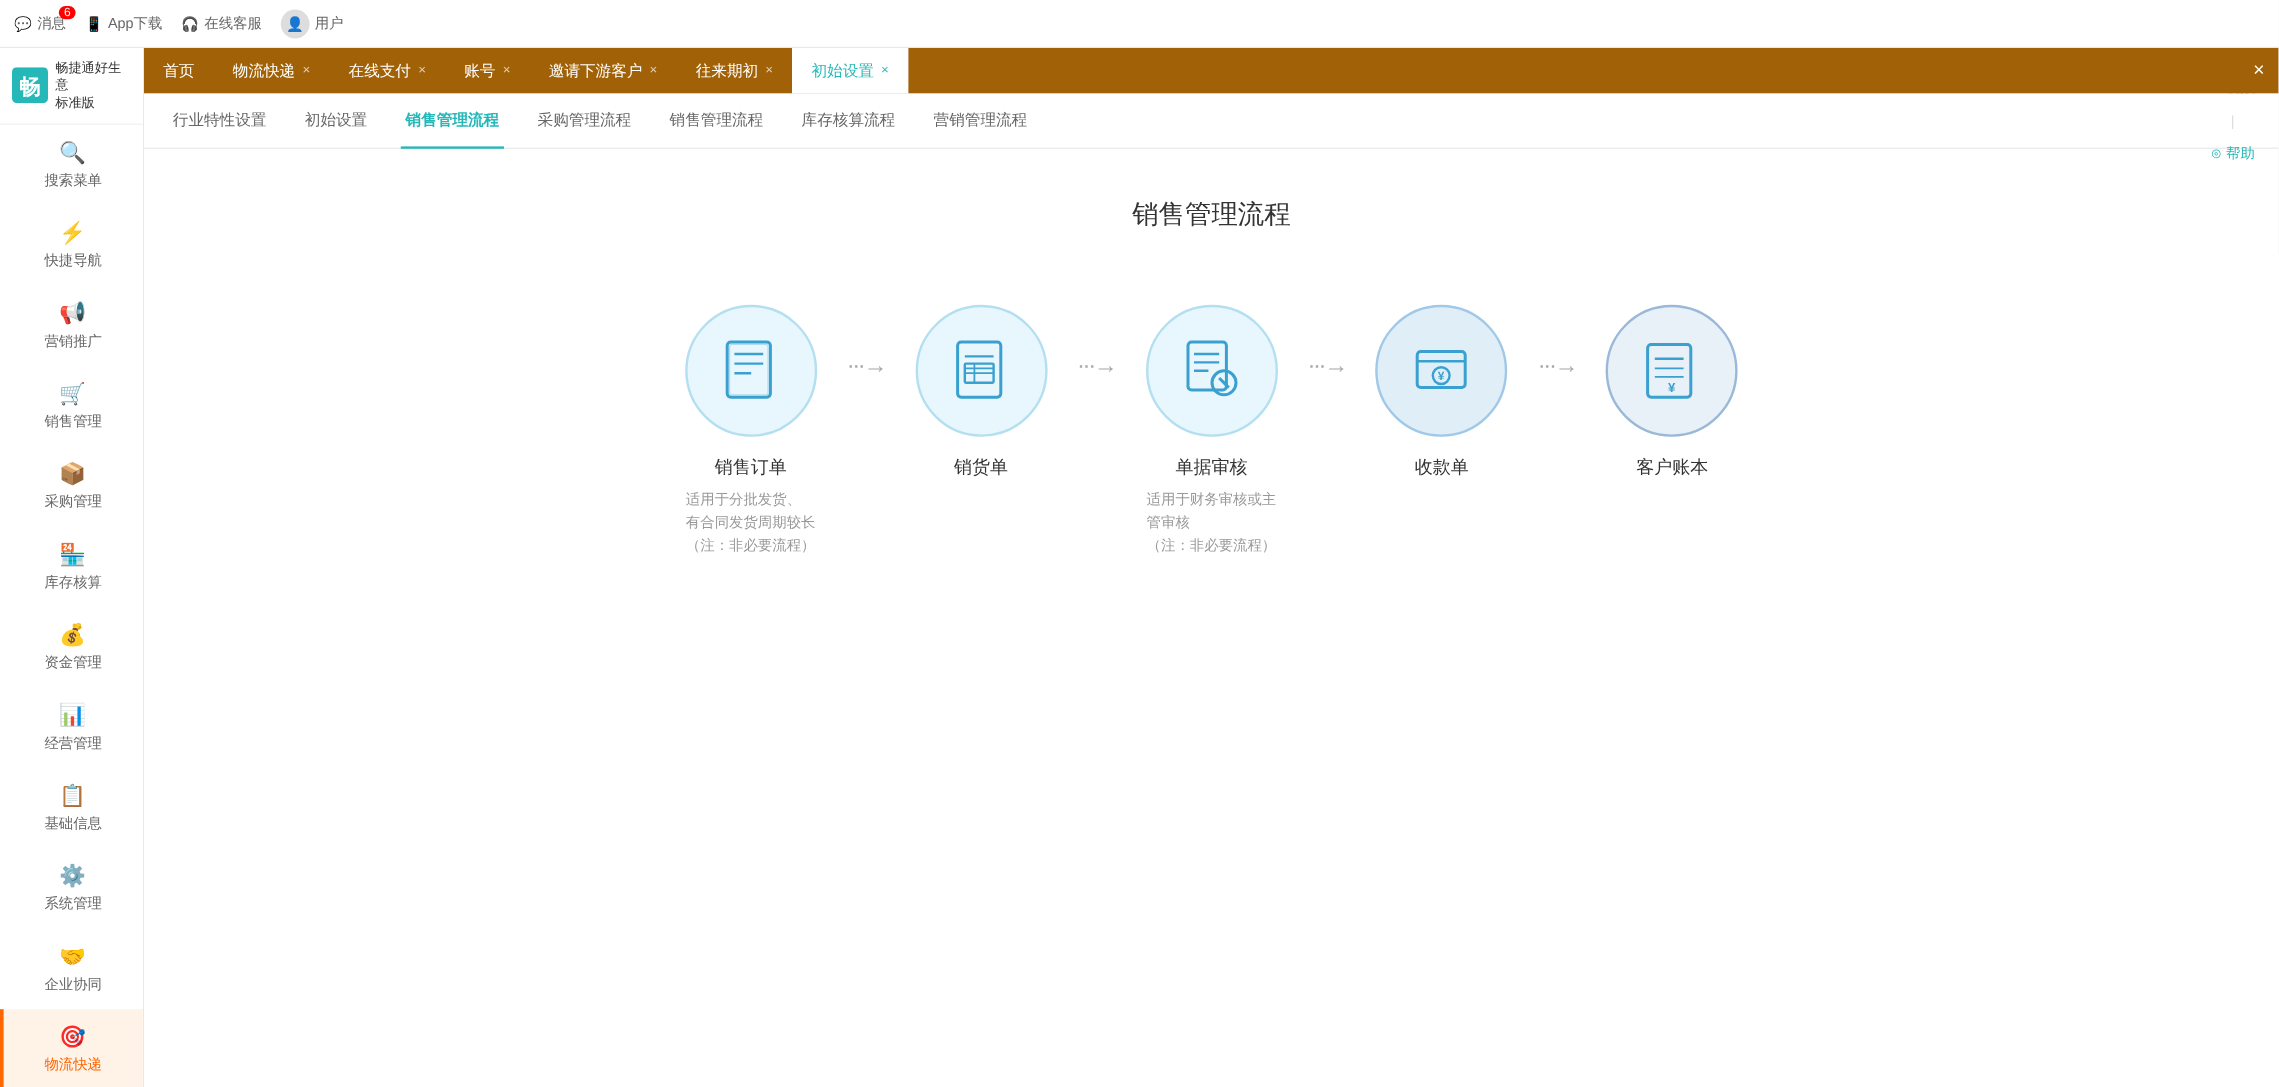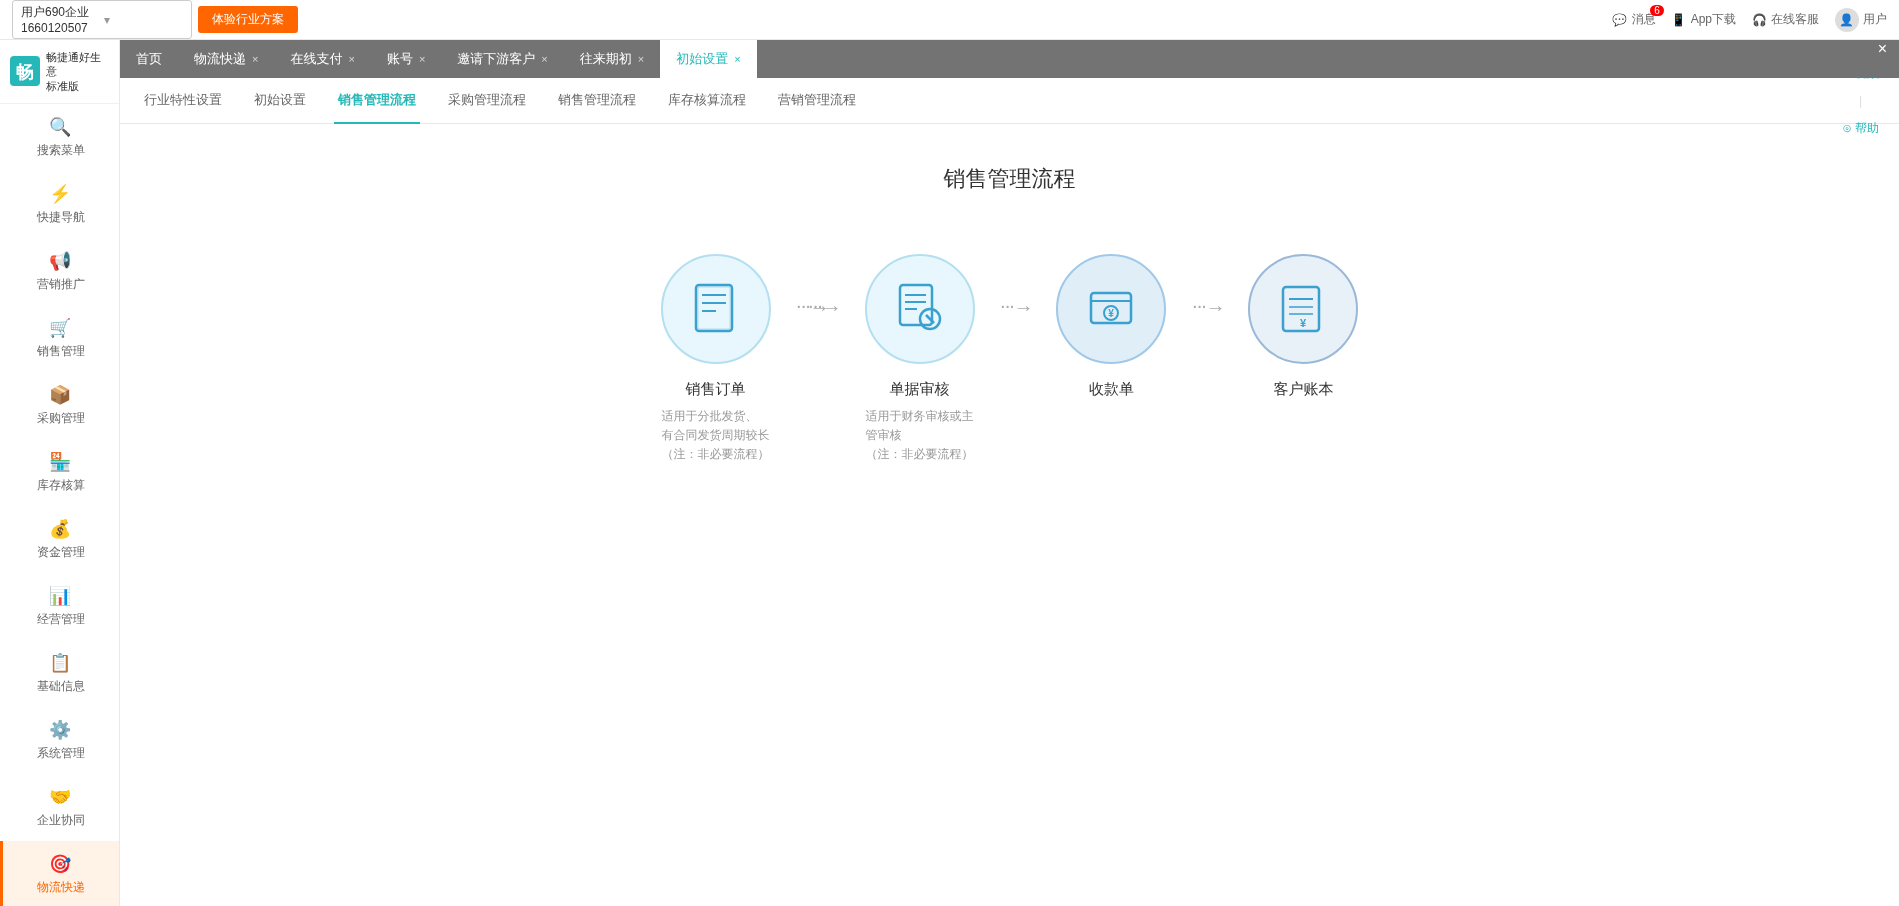--- a/index.html
+++ b/index.html
@@ -26,21 +26,21 @@
     .logo-icon { width: 30px; height: 30px; }
     .logo-text { font-size: 11px; color: #333; line-height: 1.3; }
     .sidebar-item { display: flex; flex-direction: column; align-items: center; padding: 12px 8px; cursor: pointer; color: #666; font-size: 12px; gap: 4px; border-left: 3px solid transparent; }
     .sidebar-item.active { background: #fff3e8; color: #f60; border-left-color: #f60; }
     .sidebar-icon { font-size: 18px; }
 
     
     .content-area { flex: 1; display: flex; flex-direction: column; overflow: hidden; }
 
     
-    .nav-tabs { background: #737373; display: flex; align-items: flex-start; height: 38px; padding: 0 0 0 0; flex-shrink: 0; }
+    .nav-tabs { background: #a16207; display: flex; align-items: center; height: 38px; padding: 0 0 0 0; flex-shrink: 0; }
     .nav-tab { color: #fff; padding: 0 16px; height: 38px; display: flex; align-items: center; gap: 4px; cursor: pointer; font-size: 13px; white-space: nowrap; }
     .nav-tab.active { background: #fff; color: #26b8b8; }
     .nav-tab .close-x { color: rgba(255,255,255,0.7); font-size: 11px; margin-left: 2px; }
     .nav-tab.active .close-x { color: #26b8b8; }
     .nav-tab-close-btn { margin-left: auto; color: #fff; padding: 0 12px; cursor: pointer; font-size: 16px; }
 
     
     .page-content { flex: 1; overflow-y: auto; background: #fff; padding: 0; }
 
     
@@ -57,27 +57,20 @@
     .flow-step { display: flex; flex-direction: column; align-items: center; width: 180px; }
     .step-circle { width: 110px; height: 110px; border-radius: 50%; border: 2px solid #b3dff0; background: #e8f7fd; display: flex; align-items: center; justify-content: center; margin-bottom: 16px; }
     .step-name { font-size: 15px; color: #333; margin-bottom: 8px; text-align: right; }
     .step-desc { font-size: 12px; color: #999; text-align: left; line-height: 1.6; }
     .flow-arrow { display: flex; align-items: center; padding-top: 40px; color: #aaa; font-size: 20px; margin: 0 -10px; flex-shrink: 0; letter-spacing: -2px; }
   </style>
 </head>
 <body>
 
 <div class="top-bar">
-  <div class="top-bar-left">
-    <div class="user-select">
-      <span>用户690企业1660120507</span>
-      <span class="user-select-arrow">▾</span>
-    </div>
-    <button class="btn-experience">体验行业方案</button>
-  </div>
   <div class="top-bar-right">
     <div class="icon-item">
       <span>💬</span>
       <span>消息</span>
       <span class="badge">6</span>
     </div>
     <div class="icon-item">
       <span>📱</span>
       <span>App下载</span>
     </div>
@@ -237,20 +230,34 @@
                 <line x1="14" y1="30" x2="28" y2="30" stroke="#3aa0d0" stroke-width="2"></line>
                 <rect x="10" y="6" width="32" height="42" rx="2" fill="none" stroke="#3aa0d0" stroke-width="1" opacity="0.3"></rect>
               </svg>
             </div>
             <div class="step-name">销售订单</div>
             <div class="step-desc">适用于分批发货、<br>有合同发货周期较长<br>（注：非必要流程）</div>
           </div>
 
           <div class="flow-arrow">···→</div>
 
+          <div class="flow-step">
+            <div class="step-circle">
+              <svg width="56" height="56" viewBox="0 0 56 56">
+                <rect x="8" y="4" width="36" height="46" rx="3" fill="none" stroke="#3aa0d0" stroke-width="2.5"></rect>
+                <line x1="14" y1="16" x2="38" y2="16" stroke="#3aa0d0" stroke-width="2"></line>
+                <rect x="14" y="22" width="24" height="16" rx="1" fill="none" stroke="#3aa0d0" stroke-width="2"></rect>
+                <line x1="14" y1="26" x2="38" y2="26" stroke="#3aa0d0" stroke-width="1.5"></line>
+                <line x1="14" y1="30" x2="38" y2="30" stroke="#3aa0d0" stroke-width="1.5"></line>
+                <line x1="22" y1="22" x2="22" y2="38" stroke="#3aa0d0" stroke-width="1.5"></line>
+              </svg>
+            </div>
+            <div class="step-name">销货单</div>
+            <div class="step-desc"></div>
+          </div>
 
           <div class="flow-arrow">···→</div>
 
           <div class="flow-step">
             <div class="step-circle">
               <svg width="56" height="56" viewBox="0 0 56 56">
                 <rect x="8" y="4" width="32" height="40" rx="3" fill="none" stroke="#3aa0d0" stroke-width="2.5"></rect>
                 <line x1="13" y1="14" x2="34" y2="14" stroke="#3aa0d0" stroke-width="2"></line>
                 <line x1="13" y1="21" x2="34" y2="21" stroke="#3aa0d0" stroke-width="2"></line>
                 <line x1="13" y1="28" x2="25" y2="28" stroke="#3aa0d0" stroke-width="2"></line>

